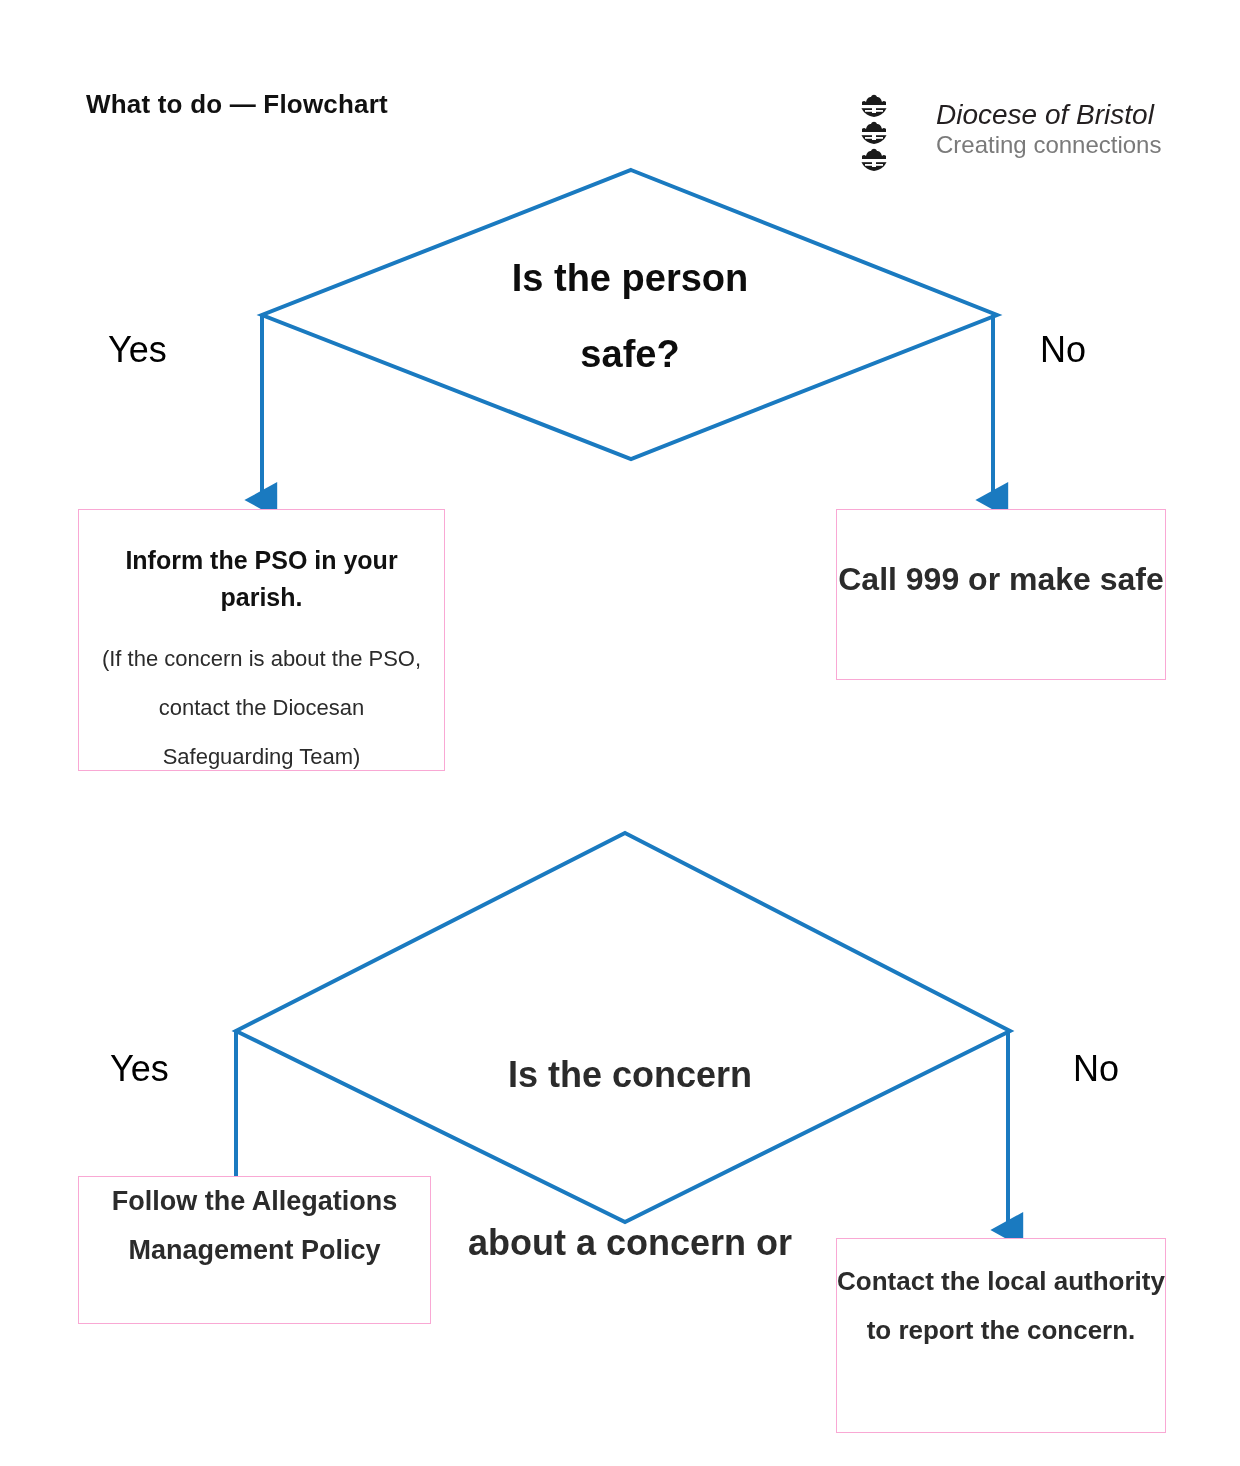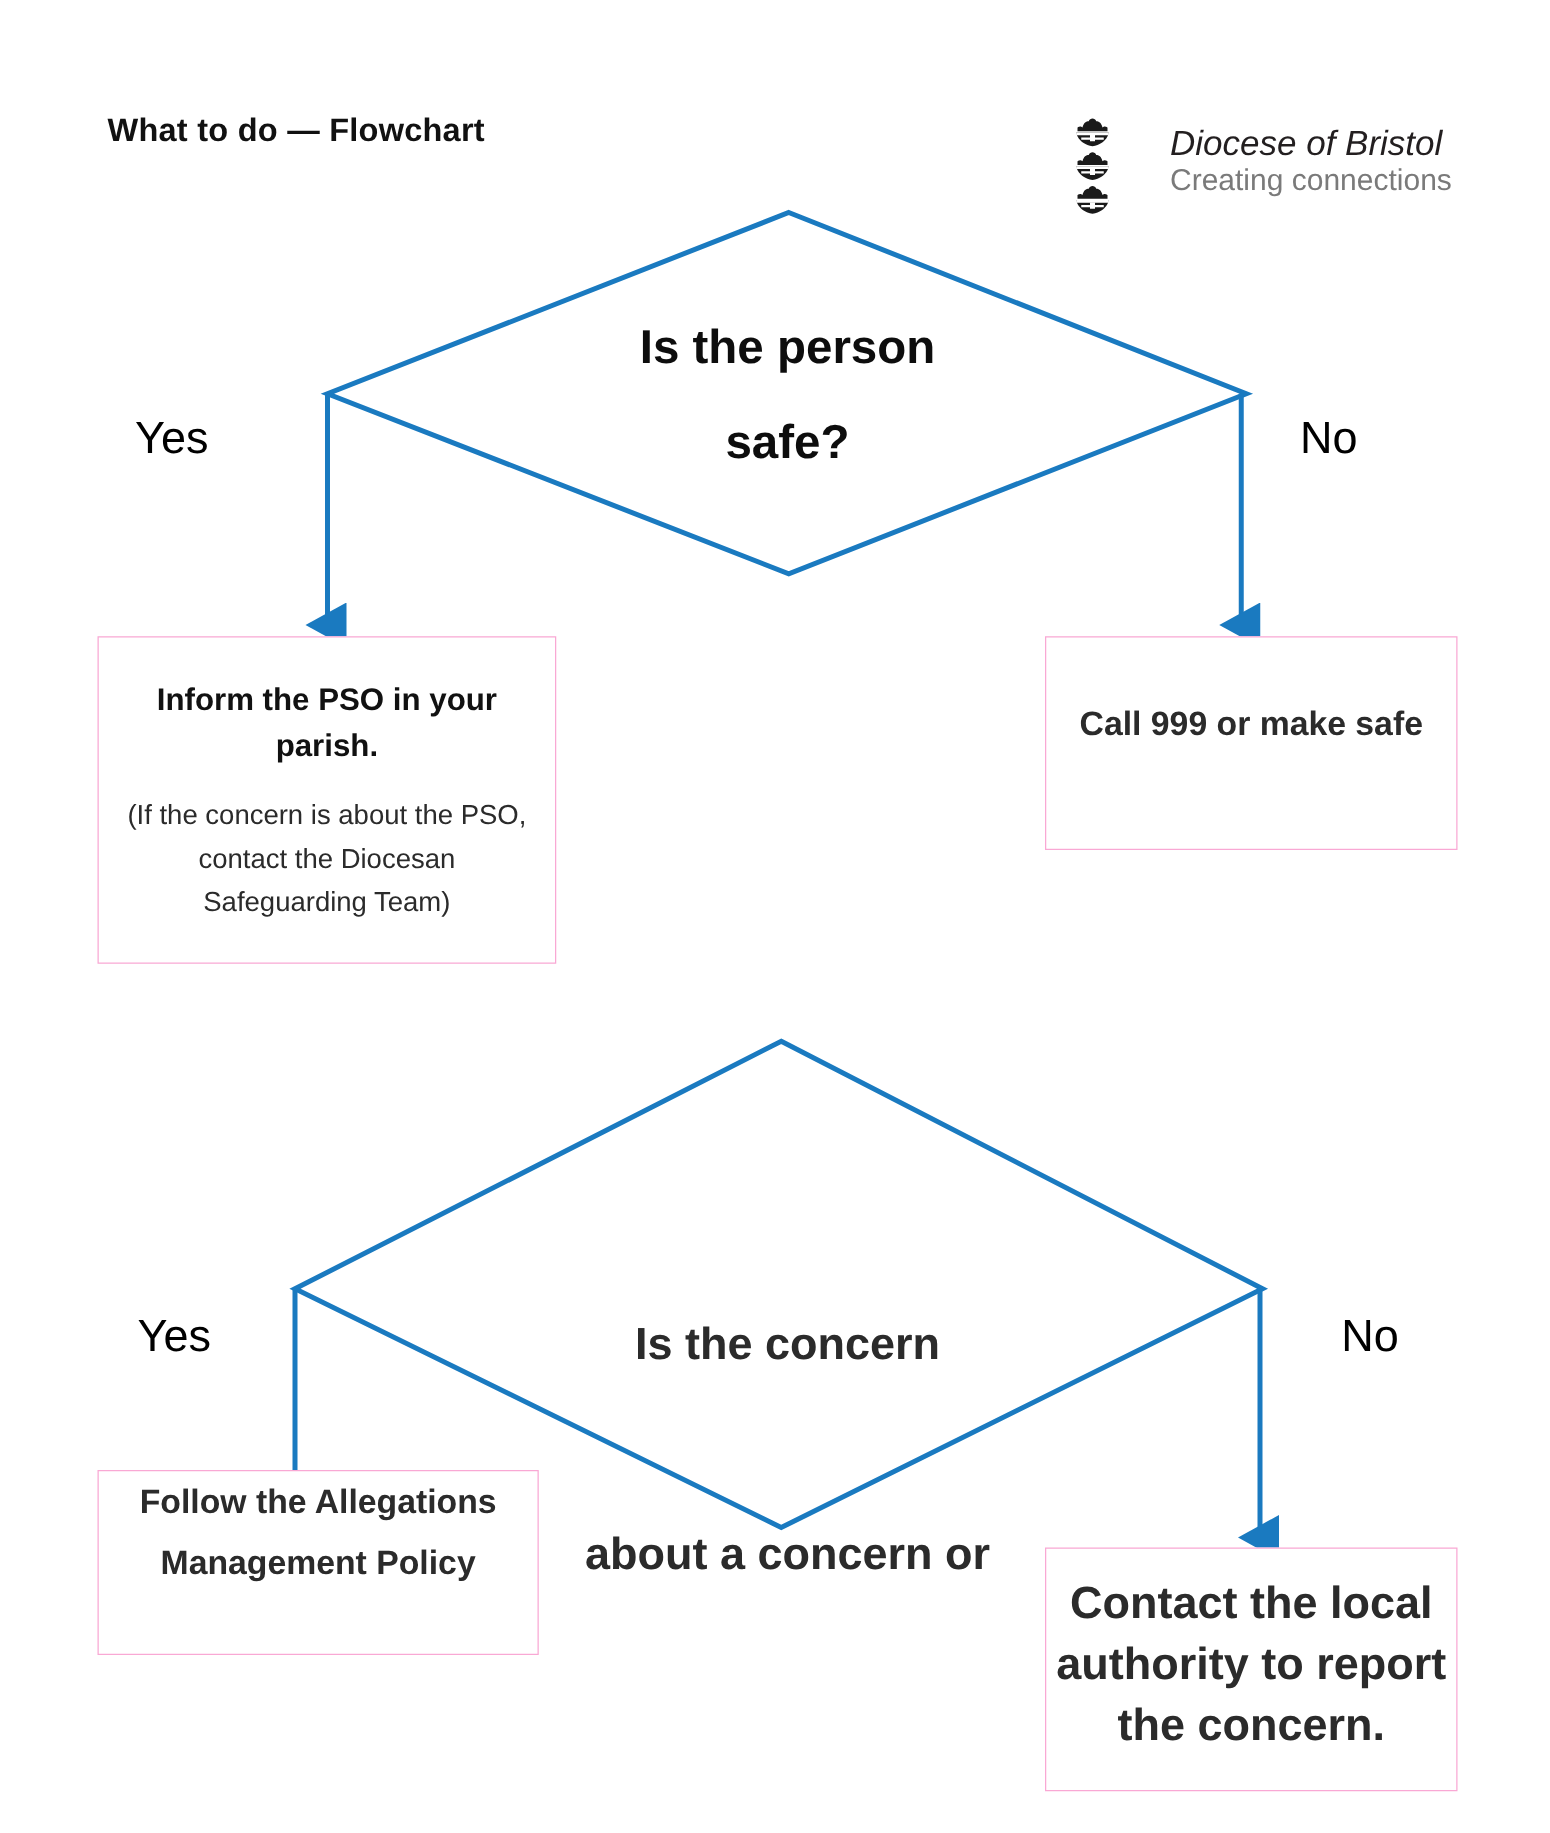--- a/index.html
+++ b/index.html
@@ -134,34 +134,34 @@
     height: 262px;
     padding: 32px 14px 0 14px;
   }
   #box-inform-pso .box-heading {
     font-size: 25px;
     line-height: 37px;
     color: #111111;
   }
   #box-inform-pso .box-note {
     font-size: 22px;
-    line-height: 35px;
+    line-height: 49px;
     margin-top: 18px;
     color: #2b2b2b;
   }
 
   #box-call-999 {
     left: 836px;
     top: 509px;
     width: 330px;
     height: 171px;
     padding-top: 41px;
   }
   #box-call-999 .box-heading {
-    font-size: 27px;
+    font-size: 32px;
     line-height: 57px;
   }
 
   #box-allegations {
     left: 78px;
     top: 1176px;
     width: 353px;
     height: 148px;
   }
   #box-allegations .box-heading {
@@ -170,21 +170,21 @@
   }
 
   #box-local-authority {
     left: 836px;
     top: 1238px;
     width: 330px;
     height: 195px;
     padding-top: 18px;
   }
   #box-local-authority .box-heading {
-    font-size: 36px;
+    font-size: 26px;
     line-height: 49px;
     text-align: center;
   }
 </style>
 </head>
 <body>
 
 <div id="page">
 
   <div id="page-title">What to do — Flowchart</div>

